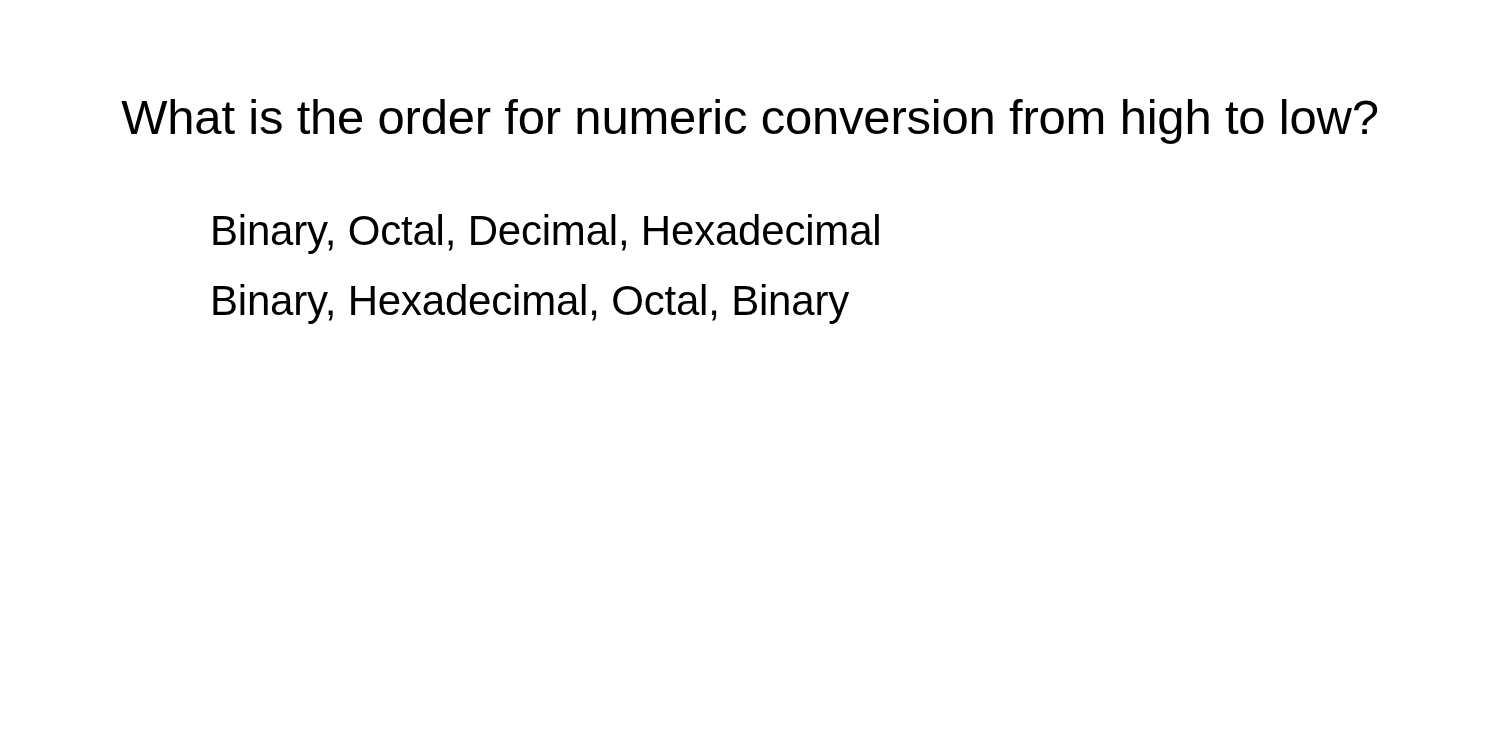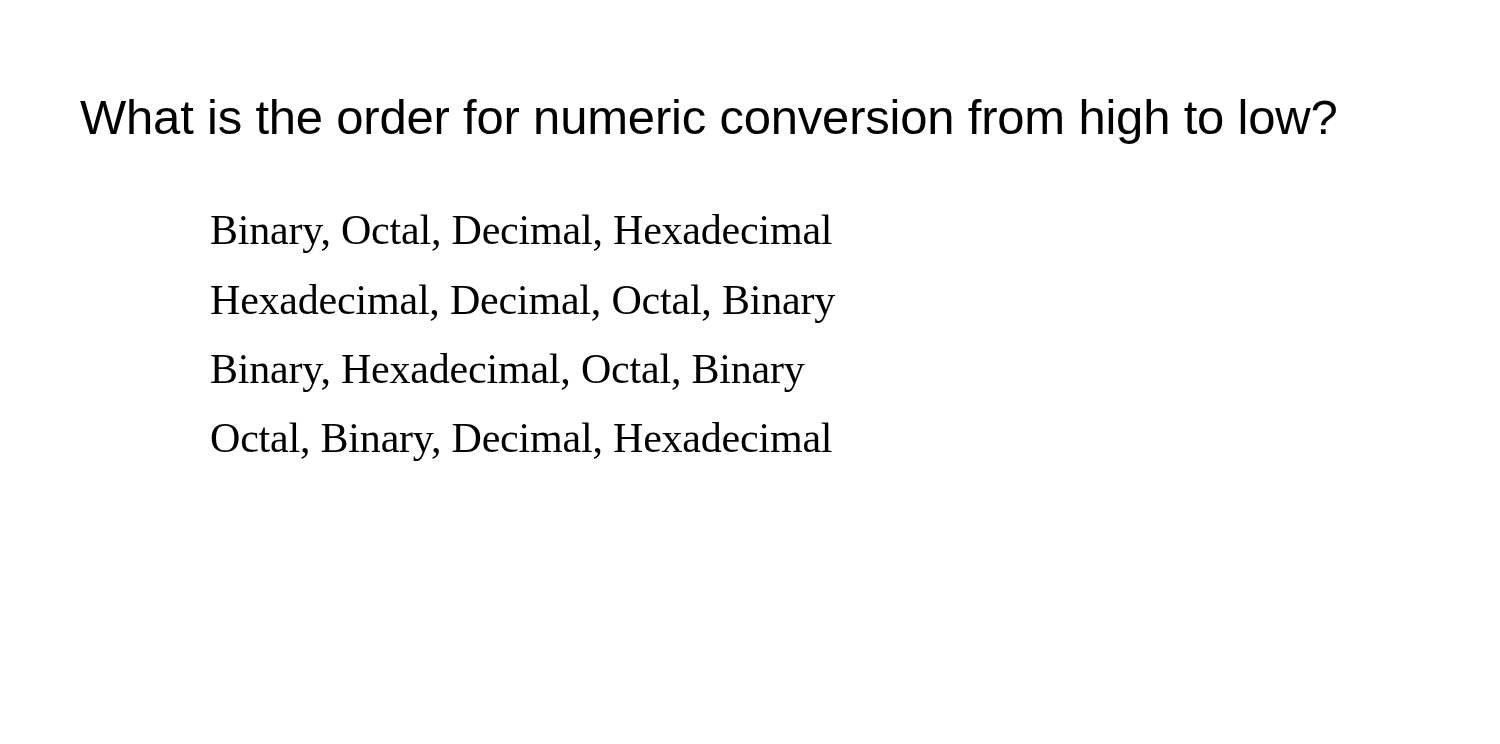--- a/index.html
+++ b/index.html
@@ -17,36 +17,34 @@
     padding-left: 80px;
     padding-right: 80px;
     box-sizing: border-box;
   }
   .question {
     font-size: 49px;
     line-height: 1.6;
     font-weight: 400;
     letter-spacing: -0.2px;
     margin-bottom: 40px;
+    text-align: center;
   }
   .options {
     padding-left: 130px;
   }
   .option {
     font-size: 42px;
     line-height: 1.65;
     font-weight: 400;
     letter-spacing: -0.2px;
-    font-family: Liberation Serif, serif;
   }
 </style>
 </head>
 <body>
 
 <div class="container">
   <div class="question">What is the order for numeric conversion from high to low?</div>
   <div class="options">
     <div class="option">Binary, Octal, Decimal, Hexadecimal</div>
-    <div class="option">Hexadecimal, Decimal, Octal, Binary</div>
     <div class="option">Binary, Hexadecimal, Octal, Binary</div>
-    <div class="option">Octal, Binary, Decimal, Hexadecimal</div>
   </div>
 </div>
 
 </body></html>

